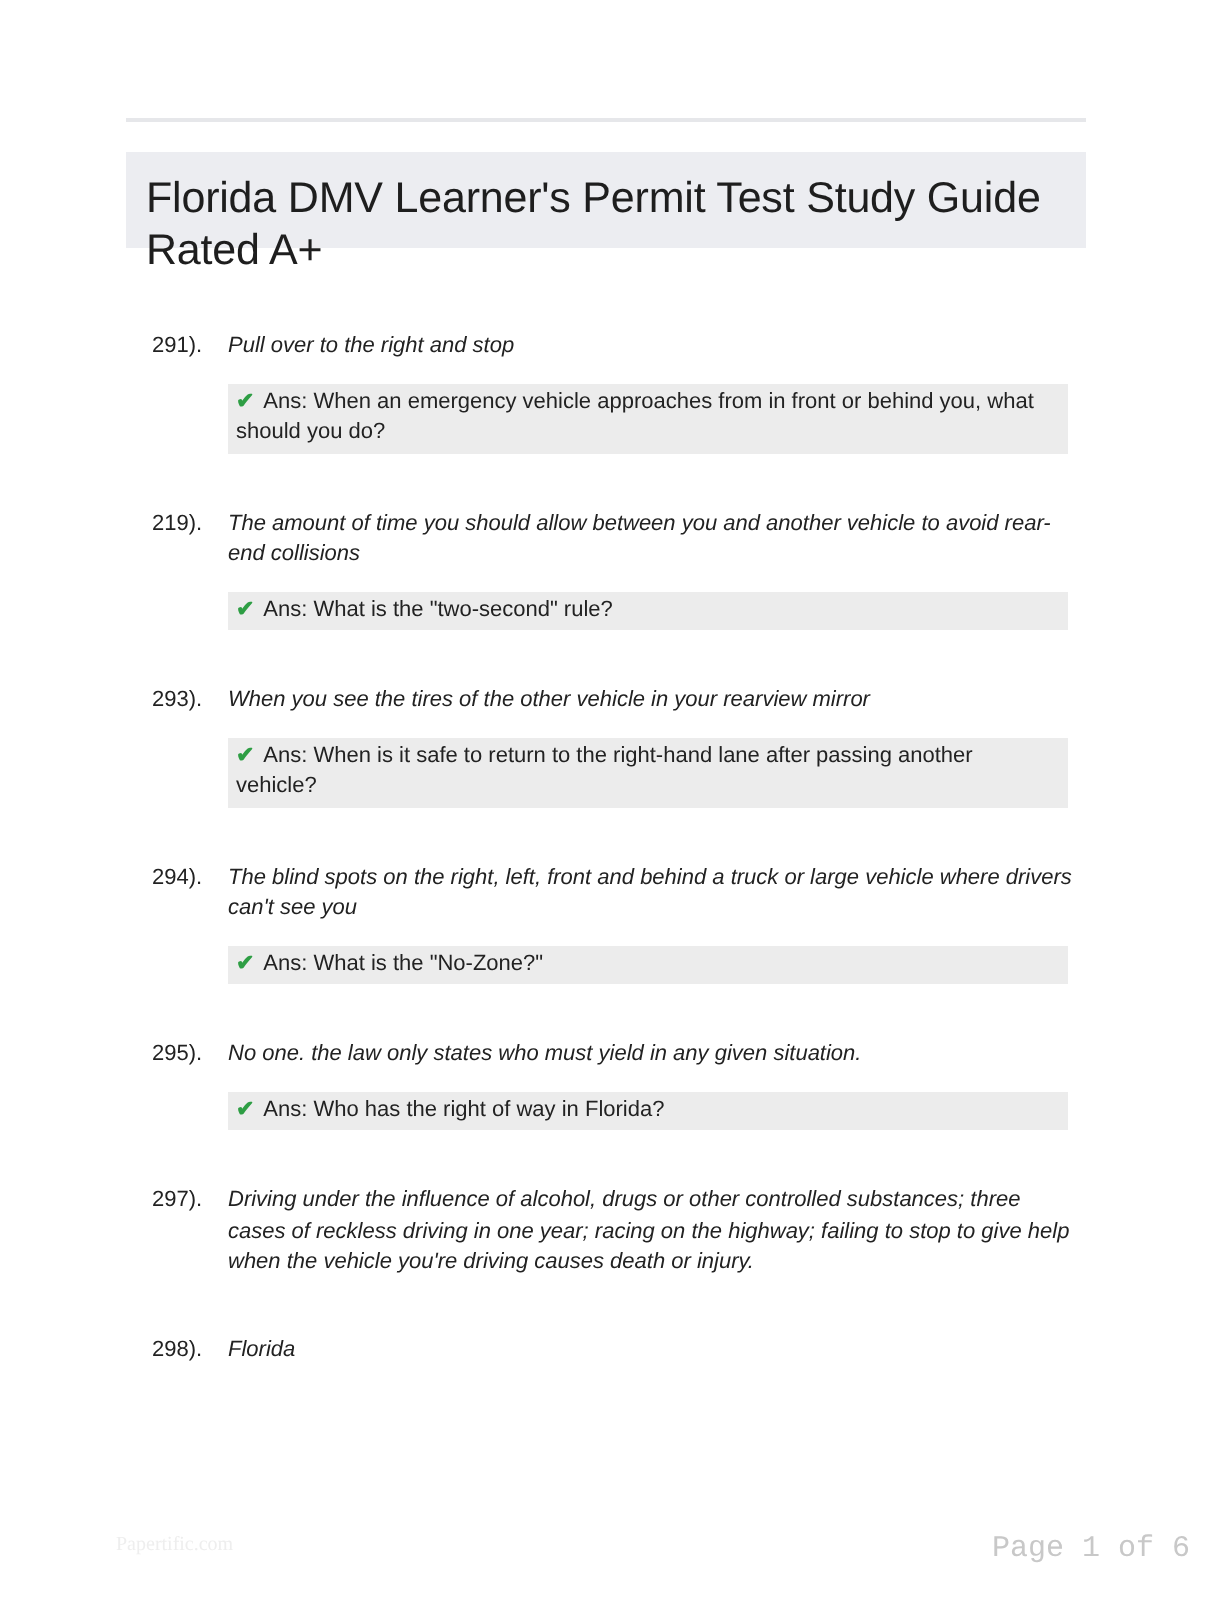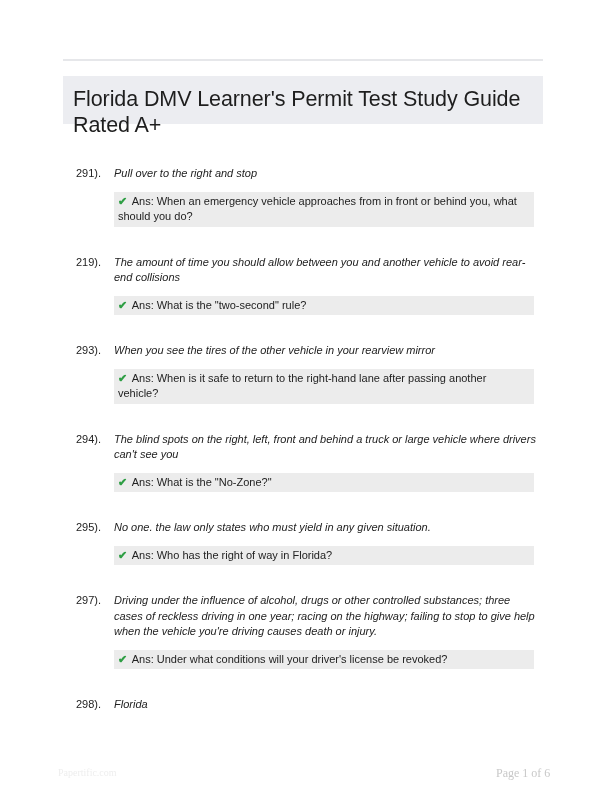--- a/index.html
+++ b/index.html
@@ -11,22 +11,22 @@
     .title { font-size: 21.5px; line-height: 26px; color: #1e1e1e; margin: 0; font-weight: normal; letter-spacing: -0.1px; }
     .qa-list { position: absolute; left: 63px; top: 166px; width: 480px; }
     .qa { position: relative; }
     .num { position: absolute; left: 13px; top: 0; font-size: 11px; line-height: 15px; color: #222; }
     .q { margin-left: 51px; font-size: 11px; line-height: 15.5px; color: #222; padding-right: 6px; font-style: italic; }
     .ans { margin-left: 51px; margin-top: 10px; width: 420px; background: #ececec;
            font-size: 11px; line-height: 15.5px; padding: 2px 6px 2px 4px; box-sizing: border-box; color: #222; }
     .check { color: #2e9e44; font-weight: bold; font-size: 11px; margin-right: 2px; }
     .footer-left { position: absolute; left: 58px; top: 767px; font-size: 10px; color: #eeeeee;
                    font-family: "Liberation Serif", serif; }
-    .footer-right { position: absolute; left: 496px; top: 766px; font-size: 12px; color: #c8c8c8;
-                    font-family: Liberation Serif, serif; }
+    .footer-right { position: absolute; left: 496px; top: 766px; font-size: 15px; color: #c8c8c8;
+                    font-family: Liberation Mono, monospace; }
   </style>
 </head>
 <body>
 
 <div class="top-rule"></div>
 
 <div class="title-box">
   <h1 class="title">Florida DMV Learner's Permit Test Study Guide Rated A+</h1>
 </div>
 
@@ -59,21 +59,20 @@
   <div class="qa" style="margin-bottom:28px;">
     <div class="num">295).</div>
     <div class="q">No one. the law only states who must yield in any given situation.</div>
     <div class="ans"><span class="check">✔</span> <span>Ans: Who has the right of way in Florida?</span></div>
   </div>
 
 
   <div class="qa" style="margin-bottom:28px;">
     <div class="num">297).</div>
     <div class="q">Driving under the influence of alcohol, drugs or other controlled substances; three cases of reckless driving in one year; racing on the highway; failing to stop to give help when the vehicle you're driving causes death or injury.</div>
-    <div class="ans"><span class="check">✔</span> <span>Ans: Under what conditions will your driver's license be revoked?</span></div>
   </div>
 
   <div class="qa">
     <div class="num">298).</div>
     <div class="q">Florida</div>
   </div>
 
 </div>
 
 <div class="footer-left">Papertific.com</div>

